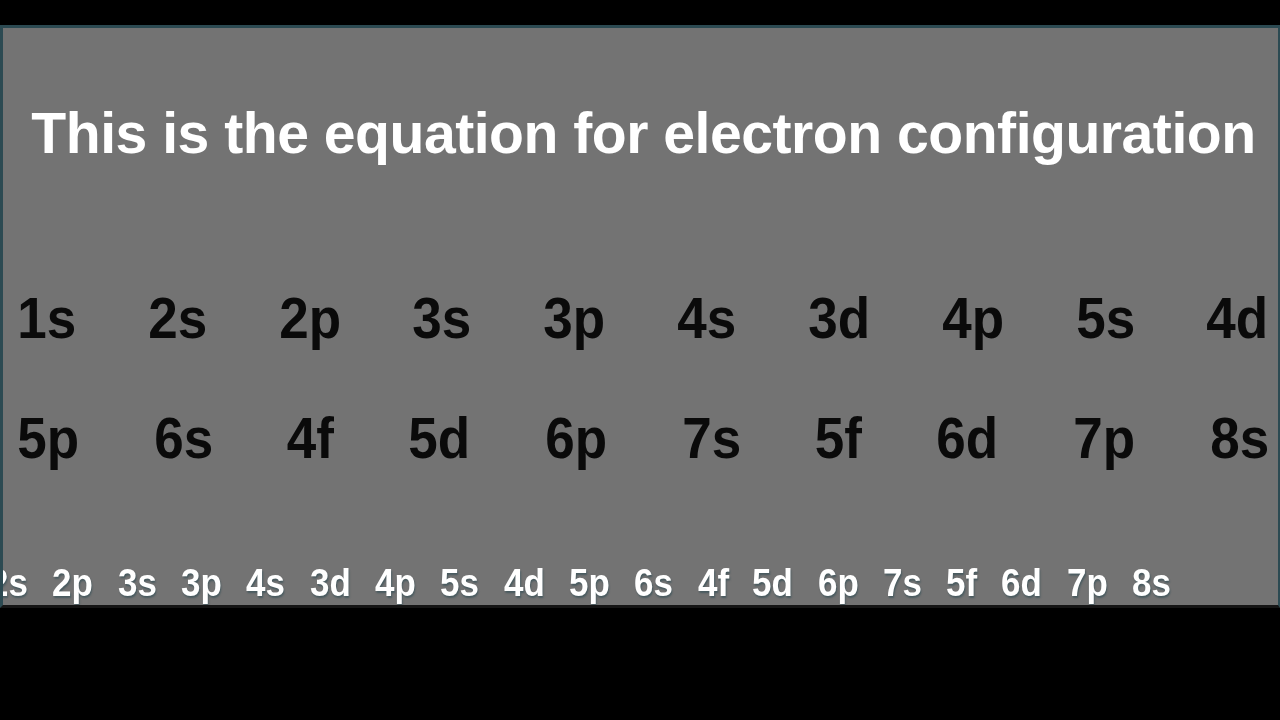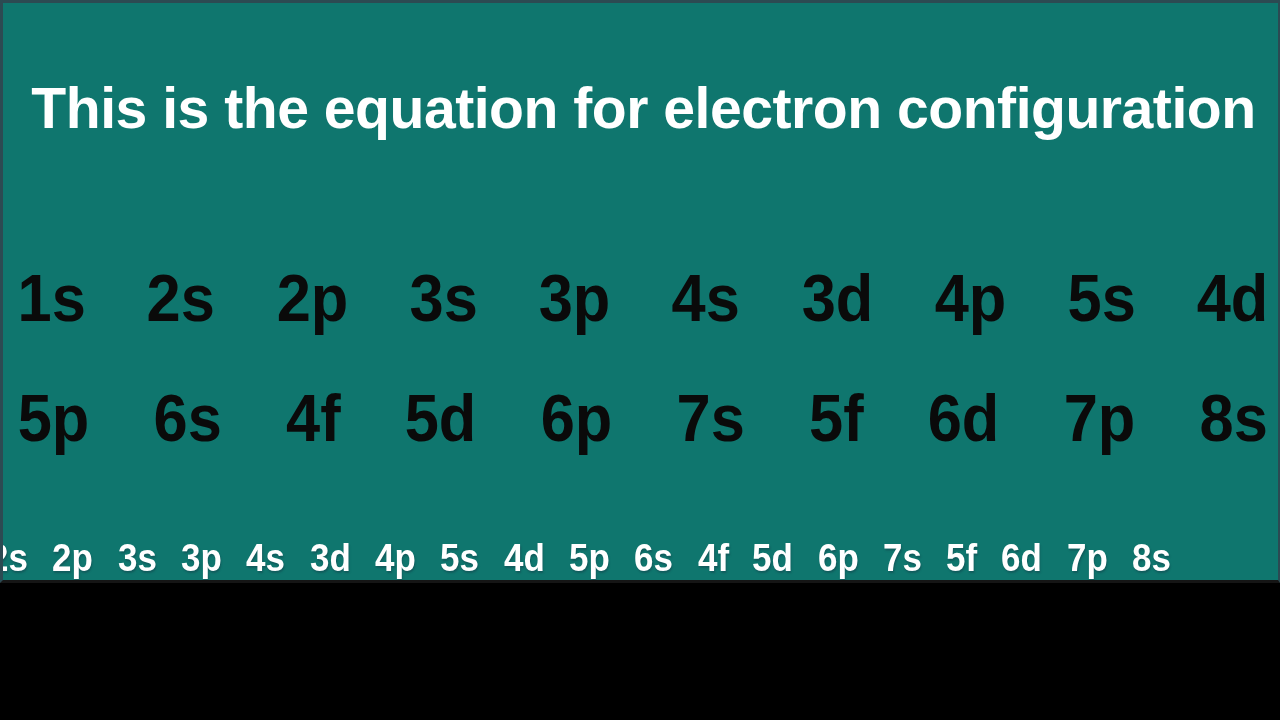--- a/index.html
+++ b/index.html
@@ -4,28 +4,29 @@
 <style>
   html, body {
     margin: 0;
     padding: 0;
     background: #000000;
   }
   #slide {
     position: relative;
     width: 1280px;
     height: 583px;
-    background: #0f766e;
+    background: #737373;
     overflow: hidden;
     font-family: "Liberation Sans", sans-serif;
     box-sizing: border-box;
     border-top: 3px solid #2c4a52;
     border-left: 3px solid #2c4a52;
     border-right: 2px solid #2c4a52;
     border-bottom: 3px solid #151515;
+    margin-top: 25px;
   }
 
   
   #title-bar {
     position: absolute;
     left: 0;
     top: 66px;
     width: 1280px;
     height: 78px;
     display: flex;
@@ -47,21 +48,21 @@
   .orbital-row {
     position: absolute;
     left: 12px;
     width: 1256px;
     display: flex;
     align-items: baseline;
     justify-content: space-between;
     color: #0a0a0a;
     font-family: "Liberation Sans", sans-serif;
     font-weight: bold;
-    font-size: 66px;
+    font-size: 57px;
     line-height: 1;
     white-space: nowrap;
   }
   #orbital-row-1 { top: 262px; }
   #orbital-row-2 { top: 382px; }
   .orbital-item {
     display: inline-block;
     transform: scaleX(0.93);
     transform-origin: center bottom;
   }

